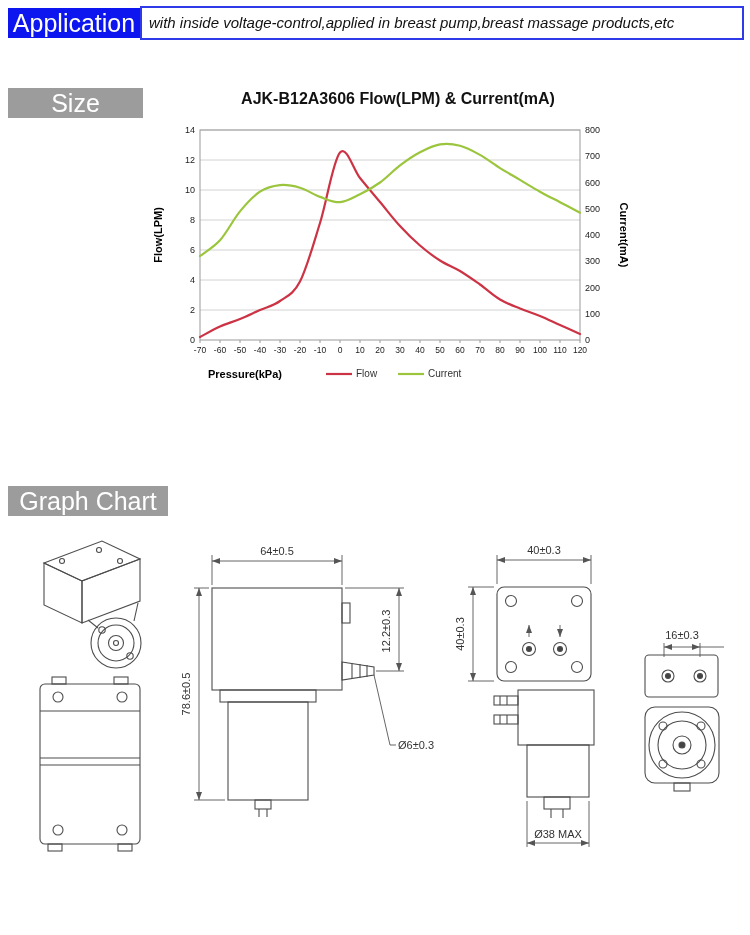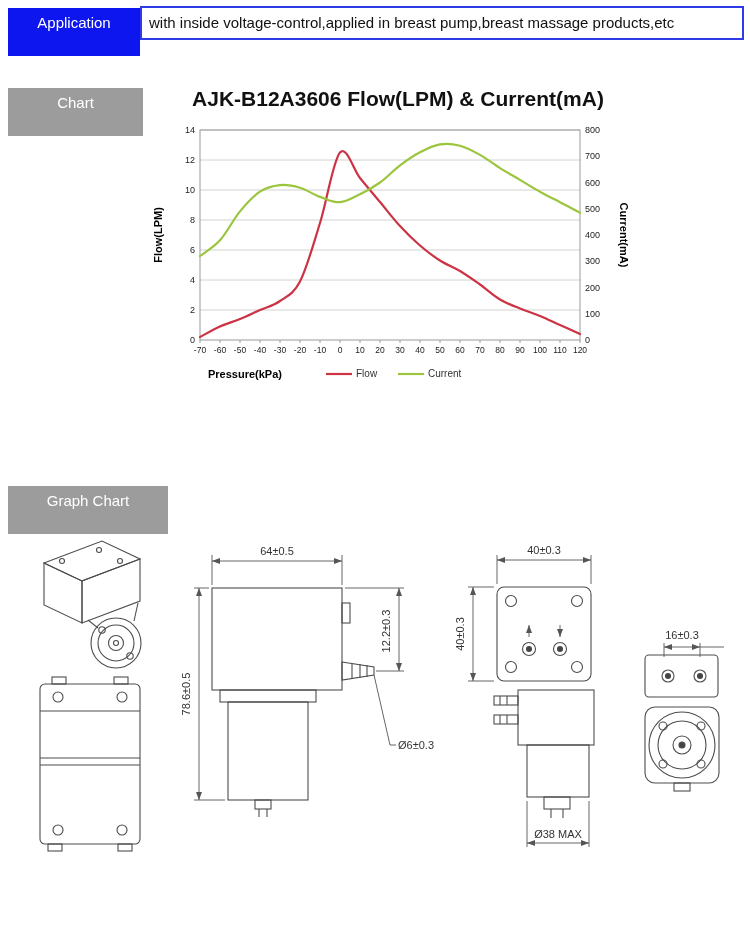--- a/index.html
+++ b/index.html
@@ -4,47 +4,47 @@
 <style>
   * { margin: 0; padding: 0; box-sizing: border-box; }
   html, body { background: #fff; }
   body {
     width: 750px; height: 935px; position: relative;
     font-family: "Liberation Sans", sans-serif; color: #111;
     overflow: hidden;
   }
   svg { font-family: "Liberation Sans", sans-serif; }
   .section-tag {
-    position: absolute; height: 48px; line-height: 30px;
-    text-align: center; color: #fff; font-size: 15px;
+    position: absolute; height: 30px; line-height: 30px;
+    text-align: center; color: #fff; font-size: 25px;
   }
   .tag-blue  { left: 8px; top: 8px;  width: 132px; background: #0d16ee; }
   .tag-gray  { background: #9c9c9c; }
   .tag-graph { left: 8px; top: 88px; width: 135px; }
   .tag-size  { left: 8px; top: 486px; width: 160px; }
   .app-text {
     position: absolute; left: 140px; top: 6px; width: 604px; height: 34px;
     border: 2px solid #2f3ae8; font-size: 15px; line-height: 30px;
-    padding-left: 7px; color: #111; background: #fff; white-space: nowrap; overflow: hidden;
+    padding-left: 7px; color: #111; background: #fff; white-space: nowrap; overflow: hidden; font-style: italic;
   }
   .chart-wrap { position: absolute; left: 148px; top: 86px; width: 500px; }
   .chart-title {
-    text-align: center; font-size: 21px; font-weight: bold;
+    text-align: center; font-size: 16px; font-weight: bold;
     height: 26px; line-height: 26px; color: #111;
   }
   #chart-svg { display: block; }
   #size-svg { position: absolute; left: 0; top: 525px; }
 </style>
 </head>
 <body>
 
 <div class="section-tag tag-blue">Application</div>
 <div class="app-text">with inside voltage-control,applied in breast pump,breast massage products,etc</div>
 
-<div class="section-tag tag-gray tag-graph">Chart</div>
+<div class="section-tag tag-gray tag-graph">Size</div>
 
 <div class="chart-wrap">
   <div class="chart-title">AJK-B12A3606 Flow(LPM) &amp; Current(mA)</div>
   <svg id="chart-svg" width="500" height="282" viewBox="0 0 500 282">
       <g>
         <line x1="52" y1="198" x2="432" y2="198" stroke="#d2d2d2" stroke-width="1"></line>
         <line x1="52" y1="168" x2="432" y2="168" stroke="#d2d2d2" stroke-width="1"></line>
         <line x1="52" y1="138" x2="432" y2="138" stroke="#d2d2d2" stroke-width="1"></line>
         <line x1="52" y1="108" x2="432" y2="108" stroke="#d2d2d2" stroke-width="1"></line>
         <line x1="52" y1="78" x2="432" y2="78" stroke="#d2d2d2" stroke-width="1"></line>

